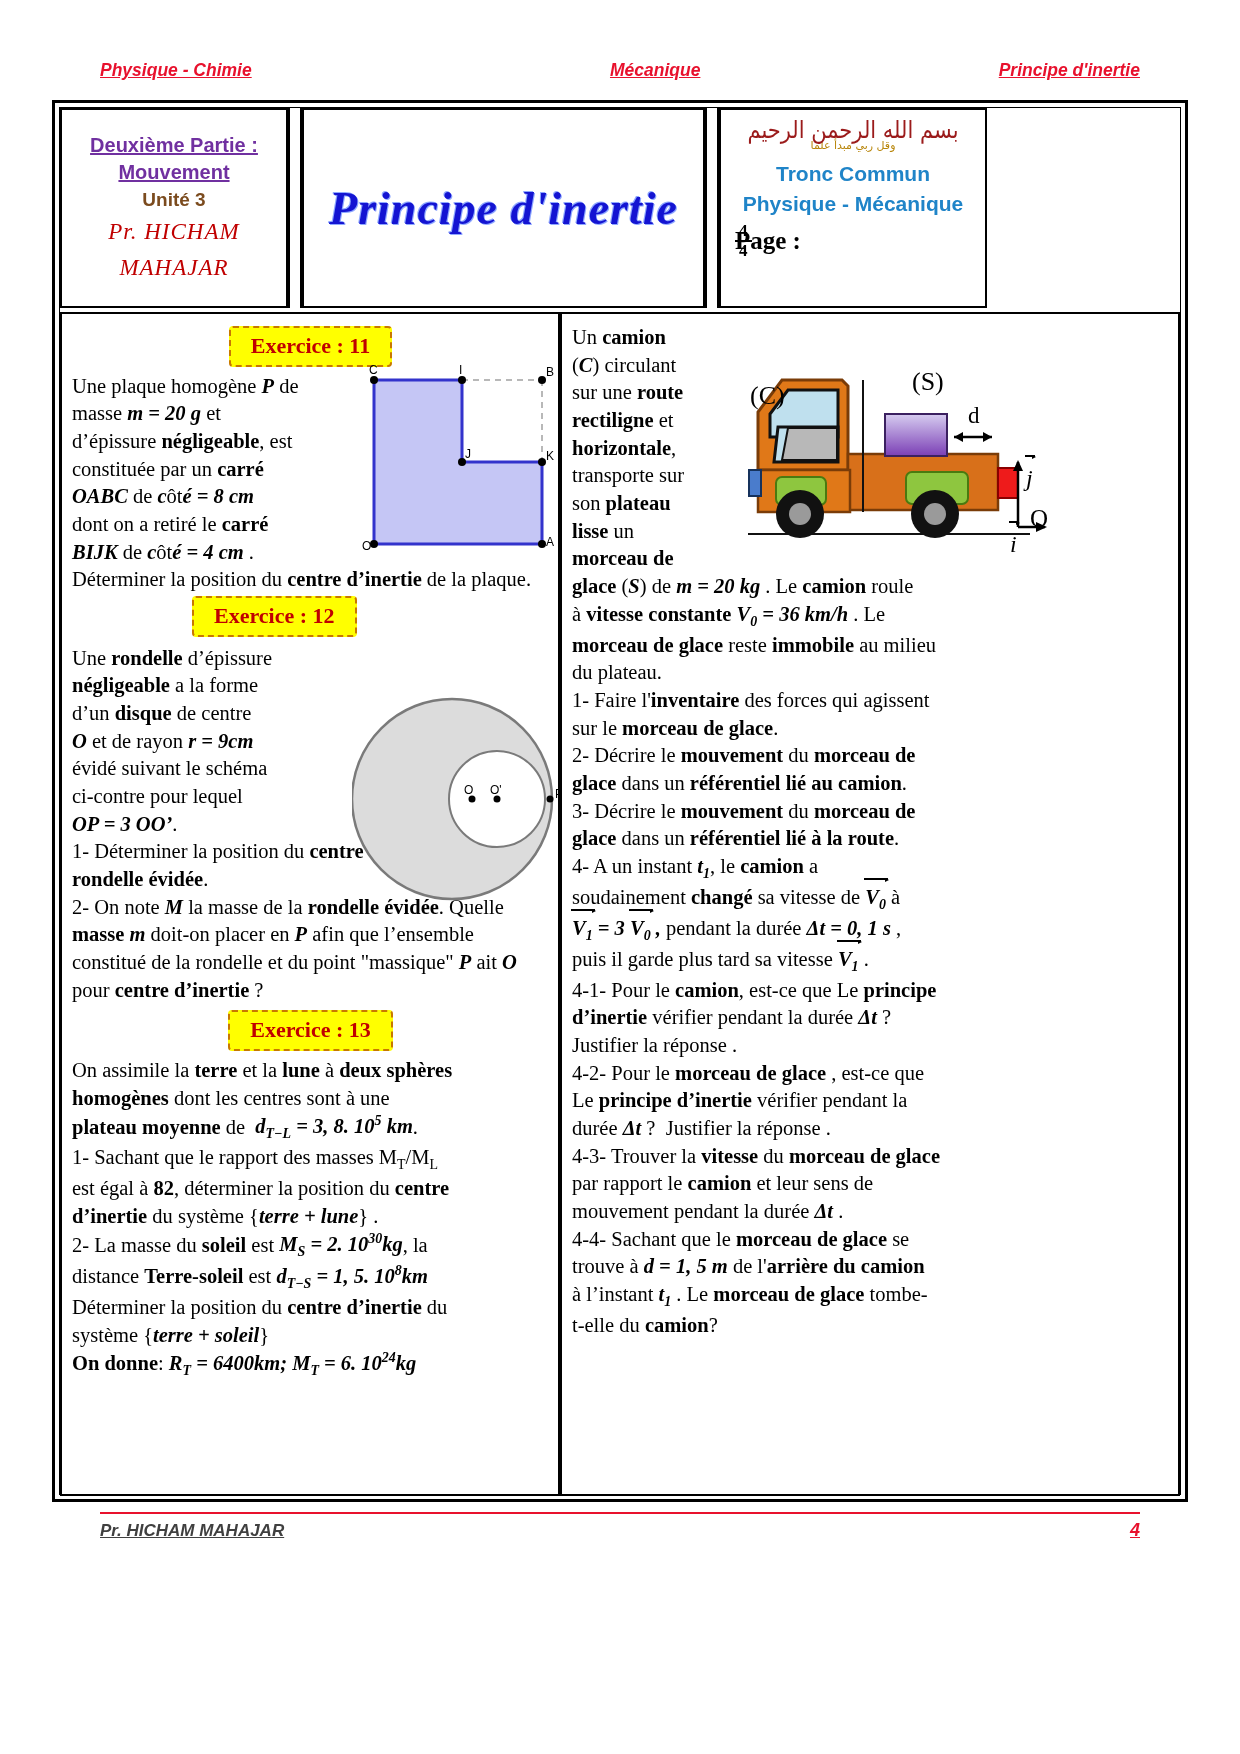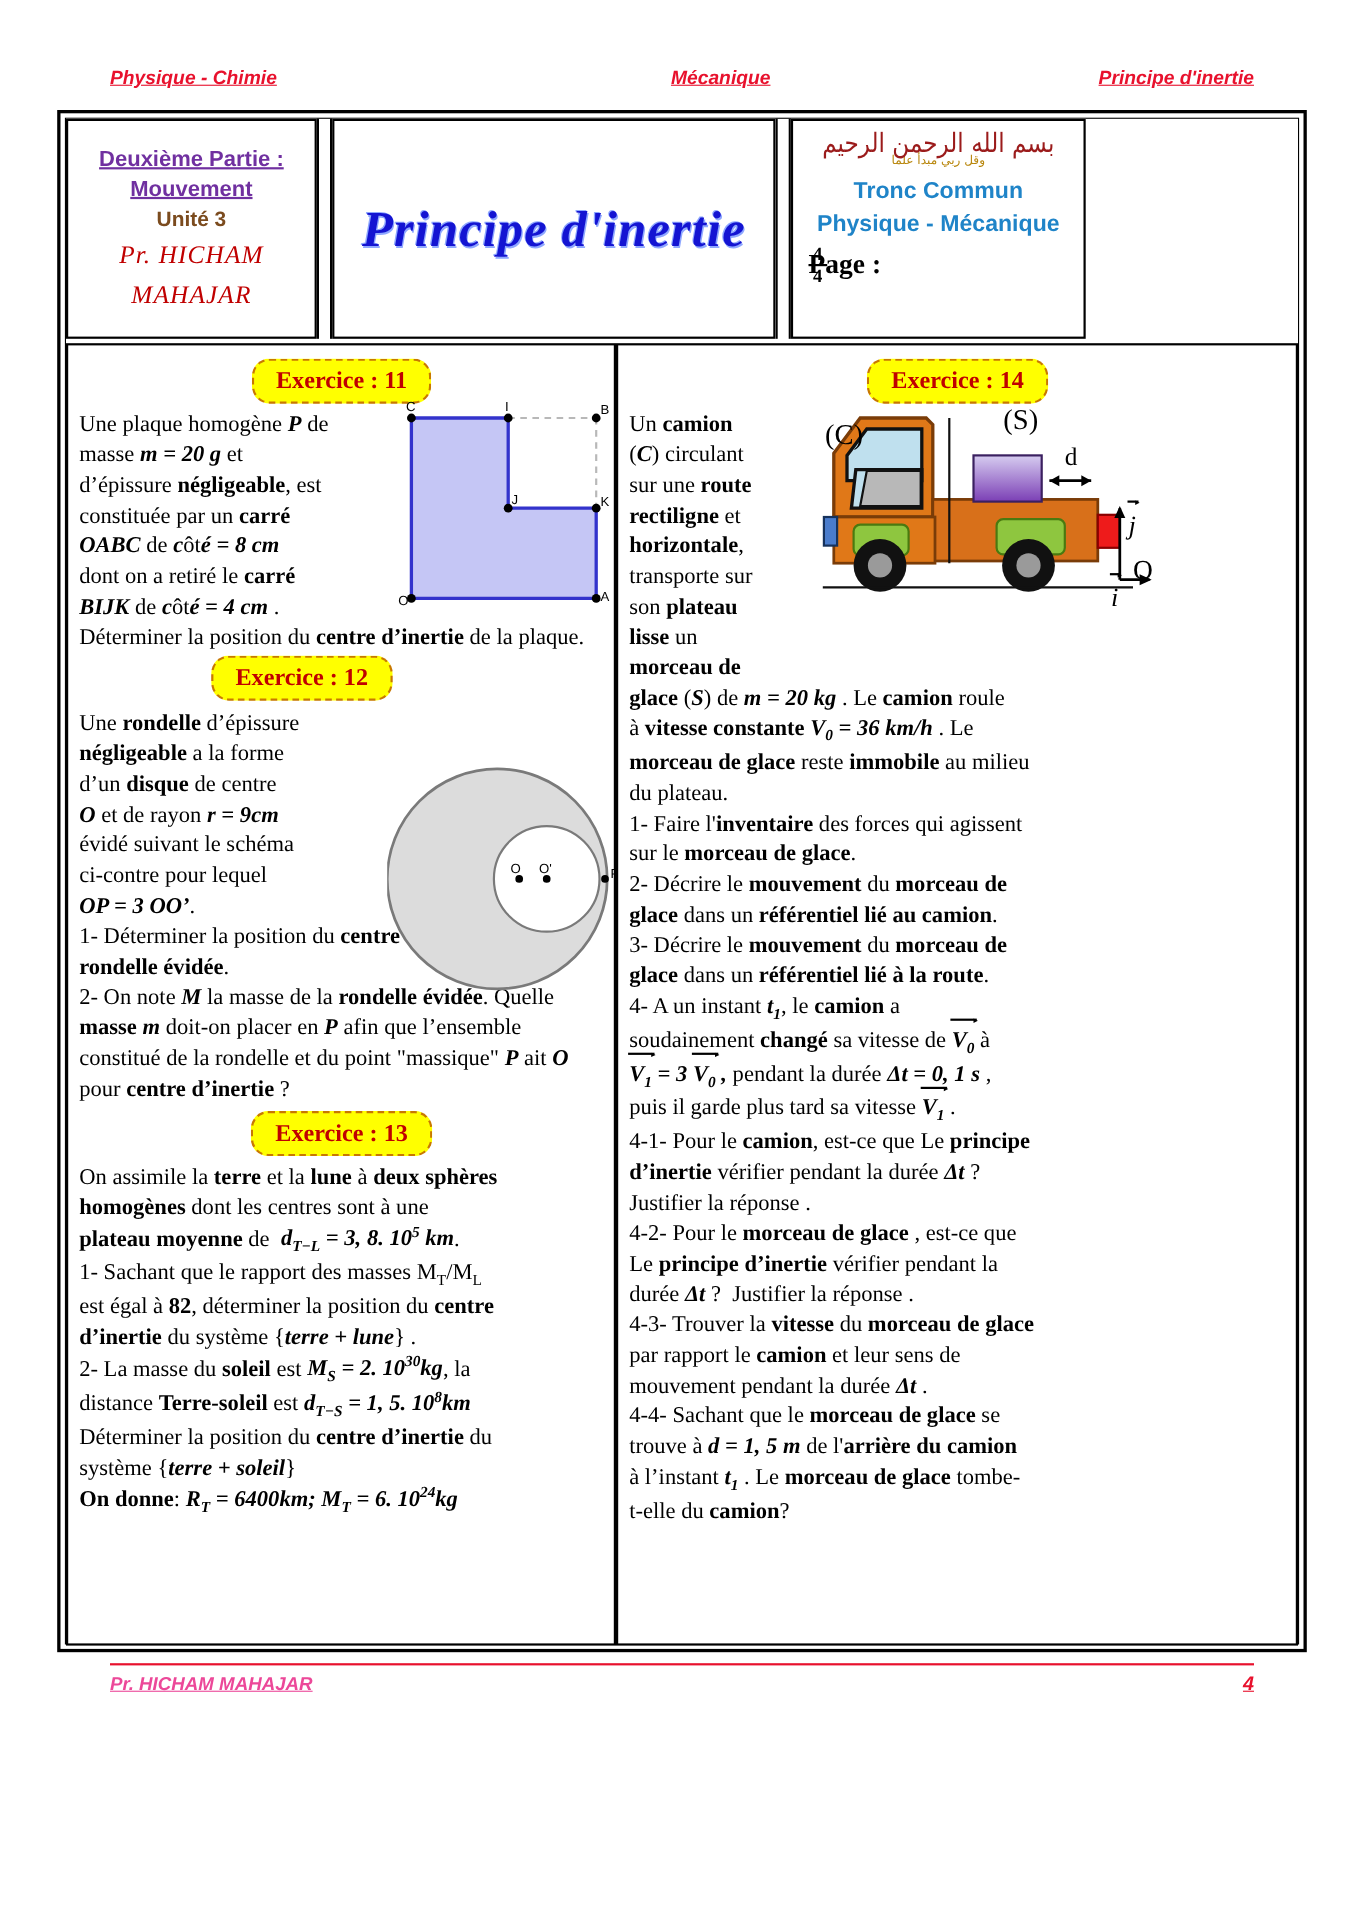--- a/index.html
+++ b/index.html
@@ -96,21 +96,21 @@
   }
   .col{position:relative;box-sizing:border-box;border:2px solid #000;background:#fff;}
   .col.l{width:500px;}
   .col.r{flex:1;margin-left:0;border-left:2px solid #000;}
 
   .colinner{padding:10px 9px 0 10px;font-size:20.5px;line-height:1.35;text-align:left;}
 
   
   .pill{
     display:inline-block;background:#ffff00;border:2px dashed #c87800;
-    border-radius:16px;color:#c00000;font-weight:bold;font-size:22px;
+    border-radius:4px;color:#c00000;font-weight:bold;font-size:22px;
     padding:3px 20px 4px;font-family:"Liberation Serif",serif;white-space:nowrap;
   }
   .pillwrap{text-align:center;margin:2px 0 6px;}
 
   p.t{margin:0 0 0 0;}
   b{font-weight:bold;}
   .m{font-weight:bold;font-style:italic;font-family:"Liberation Serif",serif;}
   sub{font-size:0.68em;}
   sup{font-size:0.68em;}
 
@@ -127,21 +127,21 @@
   
   .fig-disc{position:absolute;left:290px;top:380px;width:230px;height:215px;}
 
   
   .fig-truck{position:absolute;left:168px;top:28px;width:320px;height:215px;}
 
   .footer{
     position:absolute;left:100px;top:1520px;width:1040px;
     display:flex;justify-content:space-between;align-items:center;
   }
-  .footer .fl{color:#ec4899;font-weight:bold;font-style:italic;
+  .footer .fl{color:#404040;font-weight:bold;font-style:italic;
      font-family:"Liberation Sans",sans-serif;font-size:17px;text-decoration:underline;text-align:center;}
   .footer .fr{color:#e8112d;font-weight:bold;font-style:italic;
      font-family:"Liberation Sans",sans-serif;font-size:18px;text-decoration:underline;}
   .footrule{position:absolute;left:100px;top:1512px;width:1040px;height:0;border-top:2px solid #e8112d;}
 </style>
 </head>
 <body>
 
 <div class="page">
 
@@ -282,23 +282,20 @@
           système {<span class="m">terre + soleil</span>}<br>
           <b>On donne</b>: <span class="m">R<sub>T</sub> = 6400km; M<sub>T</sub> = 6. 10<sup>24</sup>kg</span>
         </p>
 
       </div>
     </div>
 
     <div class="col r">
       <div class="colinner">
 
-        <div class="pillwrap">
-          <span class="pill">Exercice : 14</span>
-        </div>
 
         <p class="t" style="width:190px;">
           Un <b>camion</b><br>
           (<span class="m">C</span>) circulant<br>
           sur une <b>route</b><br>
           <b>rectiligne</b> et<br>
           <b>horizontale</b>,<br>
           transporte sur<br>
           son <b>plateau</b><br>
           <b>lisse</b> un<br>

